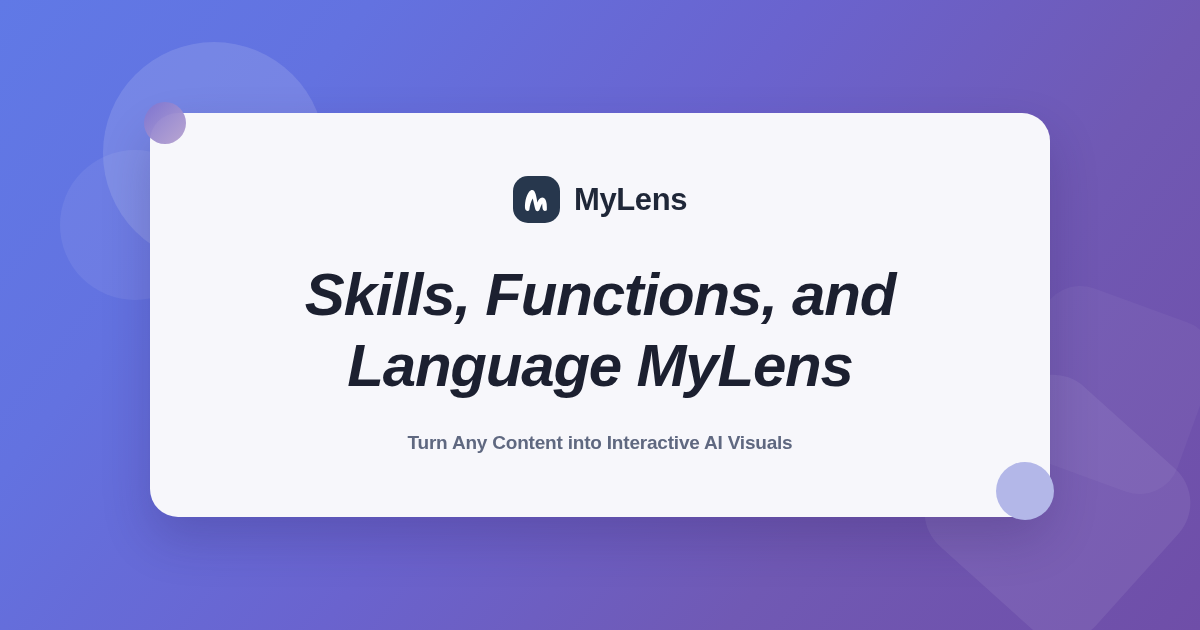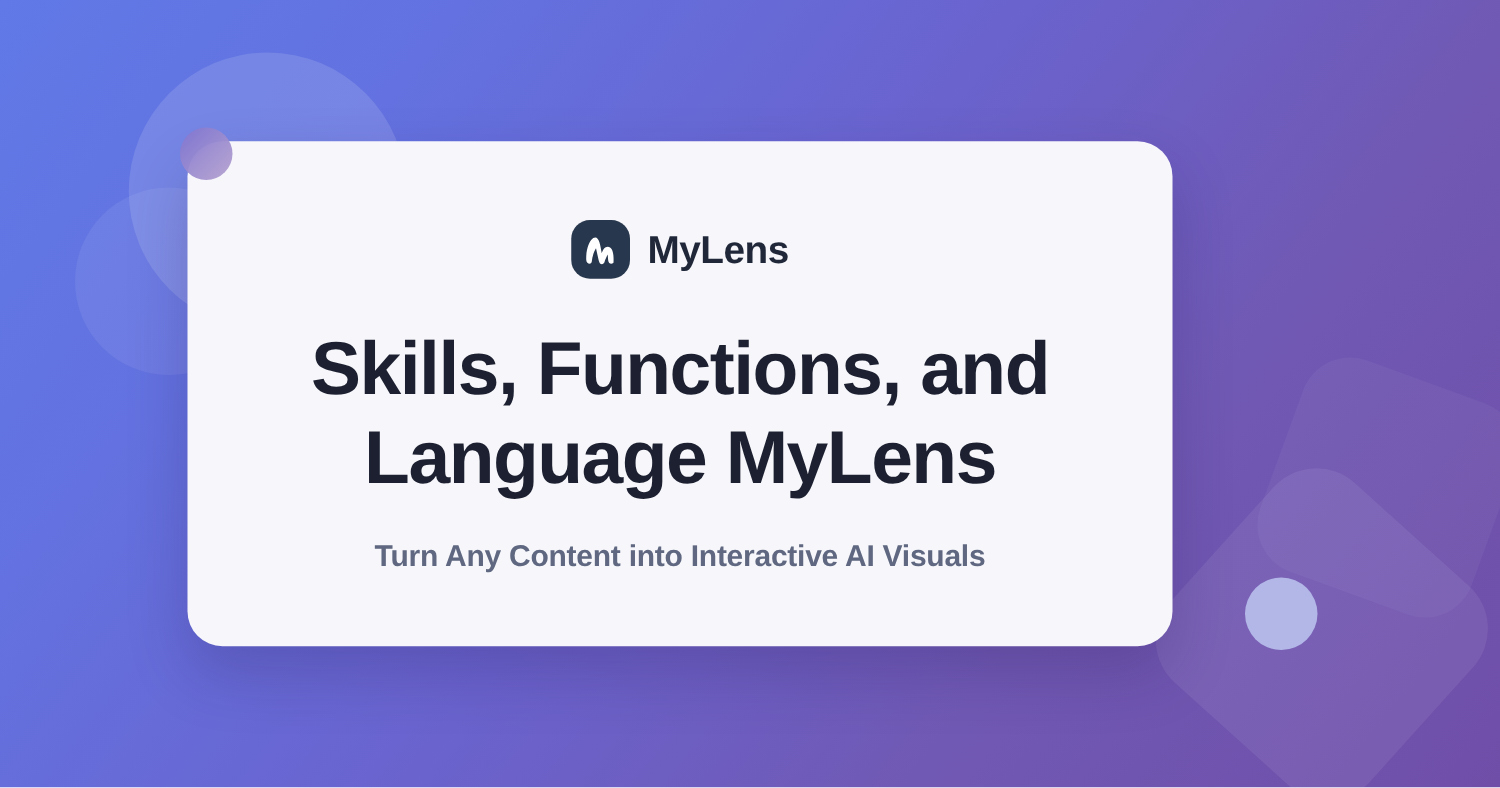--- a/index.html
+++ b/index.html
@@ -66,21 +66,21 @@
     width:58px; height:58px;
     border-radius:50%;
     background:#b3b7e8;
     z-index:4;
   }
 
   
   .card {
     position:absolute;
     left:150px; top:113px;
-    width:788px; height:404px;
+    width:900px; height:404px;
     background:#f7f7fb;
     border-radius:28px;
     box-shadow:0 22px 48px rgba(40,25,80,0.22);
     z-index:3;
     display:flex;
     flex-direction:column;
     align-items:center;
     justify-content:flex-start;
     padding-top:62px;
   }
@@ -113,26 +113,27 @@
   
   .headline {
     margin-top:36px;
     width:760px;
     text-align:center;
     font-size:60px;
     line-height:1.19;
     font-weight:bold;
     letter-spacing:-1.2px;
     color:#1c2030;
+    font-style:italic;
   }
 
   .subtitle {
     margin-top:30px;
     text-align:center;
-    font-size:24px;
+    font-size:19px;
     font-weight:bold;
     letter-spacing:-0.2px;
     color:#5f6880;
   }
 </style>
 </head>
 <body>
 
 <div class="canvas">
 

